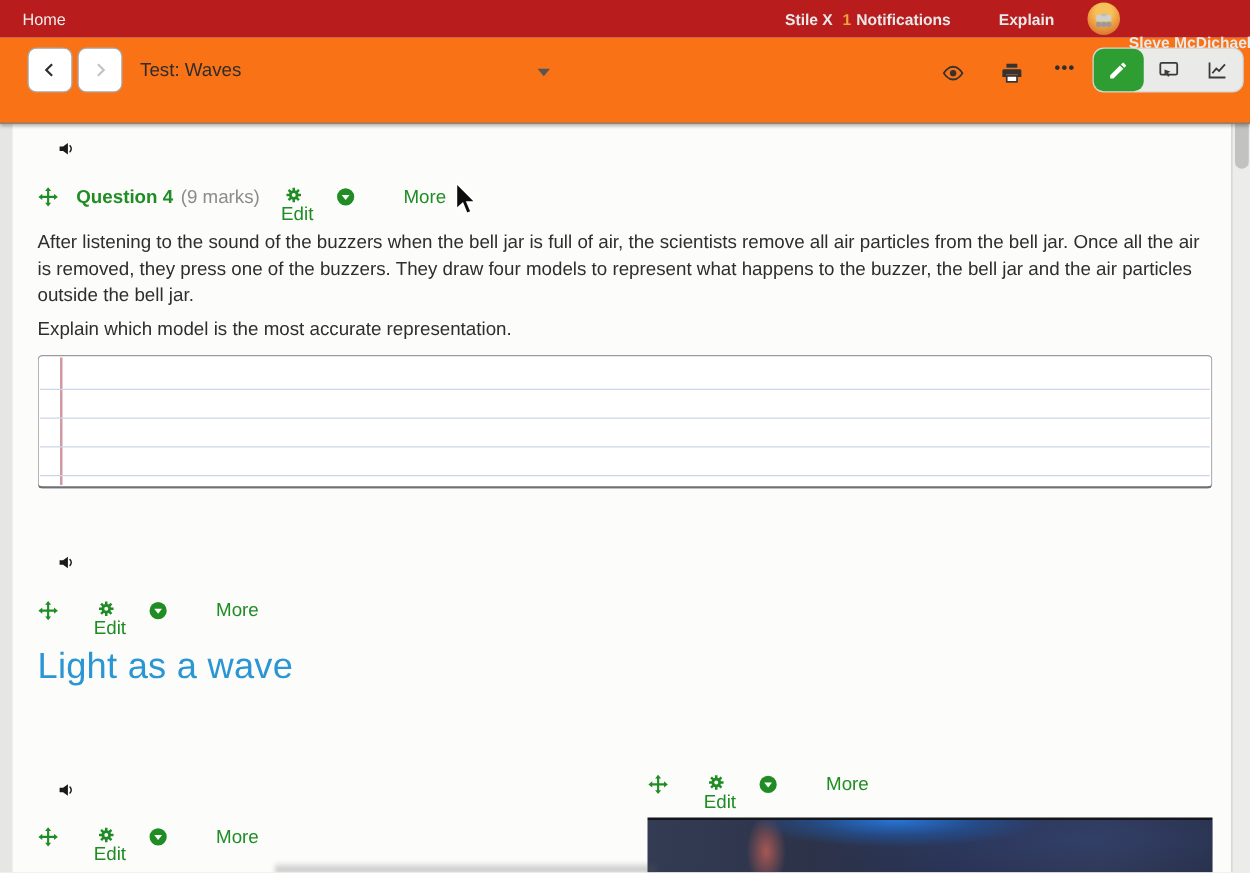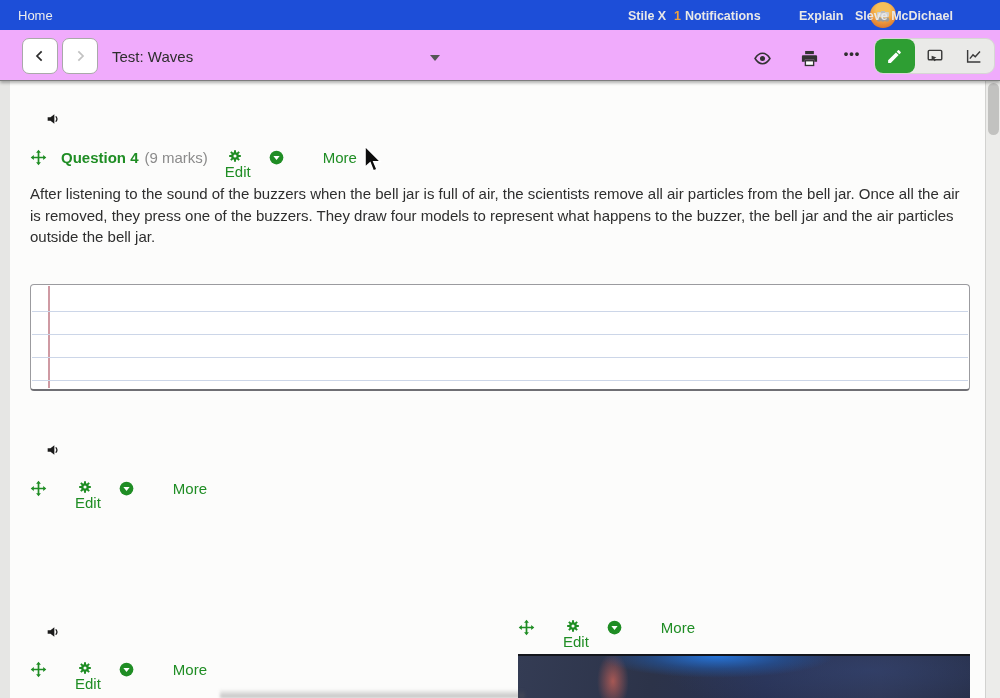--- a/index.html
+++ b/index.html
@@ -1,33 +1,33 @@
 <!DOCTYPE html>
 <html><head>
 <meta charset="utf-8">
 <style>
   * { margin:0; padding:0; box-sizing:border-box; }
   html,body { width:1000px; height:698px; overflow:hidden; }
   body { font-family:"Liberation Sans", sans-serif; background:#e6e6e4; position:relative; }
 
   
-  .topbar { position:absolute; top:0; left:0; width:1000px; height:30px; background:#1d4ed8; z-index:30; }
+  .topbar { position:absolute; top:0; left:0; width:1000px; height:30px; background:#b91c1c; z-index:30; }
   .topbar .home { position:absolute; left:18px; top:8px; font-size:13px; color:#ededed; }
   .tb-item { position:absolute; top:8.5px; font-size:12.5px; color:#e8e8e8; white-space:nowrap;font-weight:bold; }
   .tb-stilex { left:628px; }
   .tb-notif { left:674px; }
   .tb-notif .count { color:#f0a23c; margin-right:4px; }
   .tb-support { left:799px; }
   .tb-avatar { position:absolute; left:870px; top:2px; width:26px; height:26px; border-radius:50%;
      background: radial-gradient(circle at 50% 30%, #f6c05a 0 30%, #ef9a3d 55%, #c95f27 100%); overflow:hidden; }
   .tb-avatar svg { position:absolute; left:3px; top:9px; }
-  .tb-name { left:855px; }
-
-  
-  .toolbar { position:absolute; top:30px; left:0; width:1000px; height:51px; background:#f0abfc;
+  .tb-name { left:903px;margin-top:18px; }
+
+  
+  .toolbar { position:absolute; top:30px; left:0; width:1000px; height:69px; background:#f97316;
      border-bottom:1px solid #7d7d7d; box-shadow:0 2px 3px rgba(0,0,0,.30); z-index:20; }
   .nav-btn { position:absolute; top:8px; width:36px; height:36px; background:#fff; border:1px solid #a9a9a9;
      border-radius:7px; display:flex; align-items:center; justify-content:center; }
   .nav-back { left:22px; }
   .nav-fwd  { left:62px; }
   .doc-title { position:absolute; left:112px; top:18px; font-size:15px; color:#2d2d2d; }
   .title-caret { position:absolute; left:430px; top:25px; width:0; height:0;
      border-left:5px solid transparent; border-right:5px solid transparent; border-top:6px solid #555; }
   .tool-icon { position:absolute; top:19px; width:19px; height:19px; }
   .ti-eye { left:753px; }
@@ -184,20 +184,21 @@
         </svg>
         <span>More</span>
       </span>
     </div>
 
     <svg class="cursor" viewBox="0 0 14 22">
       <path d="M1.2 1v15.3l3.7-3.3 2.4 6 2.6-1.1-2.4-5.7h4.9z" fill="#0d0d0d" stroke="#fff" stroke-width="1"></path>
     </svg>
 
     <p class="q-body">After listening to the sound of the buzzers when the bell jar is full of air, the scientists remove all air particles from the bell jar. Once all the air is removed, they press one of the buzzers. They draw four models to represent what happens to the buzzer, the bell jar and the air particles outside the bell jar.</p>
+    <p class="q-prompt">Explain which model is the most accurate representation.</p>
 
     <div class="answer-box">
       <div class="margin-line"></div>
       <div class="rule" style="top:26px"></div>
       <div class="rule" style="top:49px"></div>
       <div class="rule" style="top:72px"></div>
       <div class="rule" style="top:95px"></div>
     </div>
 
     <svg class="speaker sp2" viewBox="0 0 24 24">
@@ -221,20 +222,21 @@
       </span>
       <span class="ctrl-btn more-btn">
         <svg width="15" height="15" viewBox="0 0 24 24">
           <circle cx="12" cy="12" r="11" fill="#1f8d24"></circle>
             <path d="M7 9.5h10L12 16z" fill="#fff"></path>
         </svg>
         <span>More</span>
       </span>
     </div>
 
+    <h1 class="section-heading" style="font-weight:400">Light as a wave</h1>
 
     <svg class="speaker sp3" viewBox="0 0 24 24">
       <path d="M4 9.2v5.6h4.2L14 19V5L8.2 9.2H4z" fill="#1b1b1b"></path>
       <path d="M16.5 8.4a5.6 5.6 0 010 7.2" fill="none" stroke="#1b1b1b" stroke-width="1.7" stroke-linecap="round"></path>
     </svg>
 
     <div class="ctrl-row rowR">
       <svg class="move-icon" viewBox="0 0 24 24">
         <path d="M12 1 L15.4 5.4 H13.2 V10.8 H18.6 V8.6 L23 12 L18.6 15.4 V13.2 H13.2 V18.6 H15.4 L12 23 L8.6 18.6 H10.8 V13.2 H5.4 V15.4 L1 12 L5.4 8.6 V10.8 H10.8 V5.4 H8.6 Z" fill="#1f8d24"></path>
       </svg>

